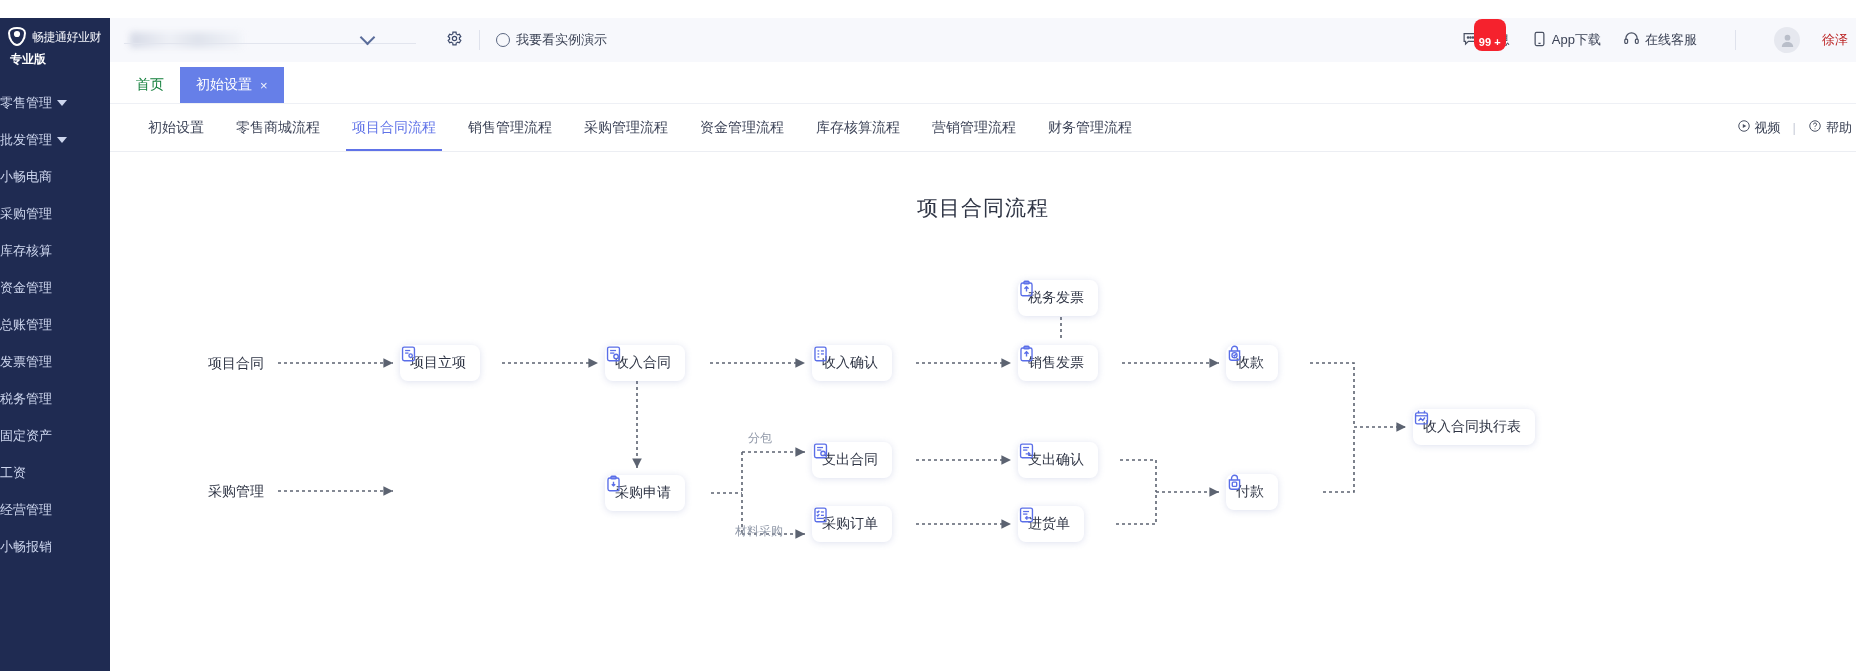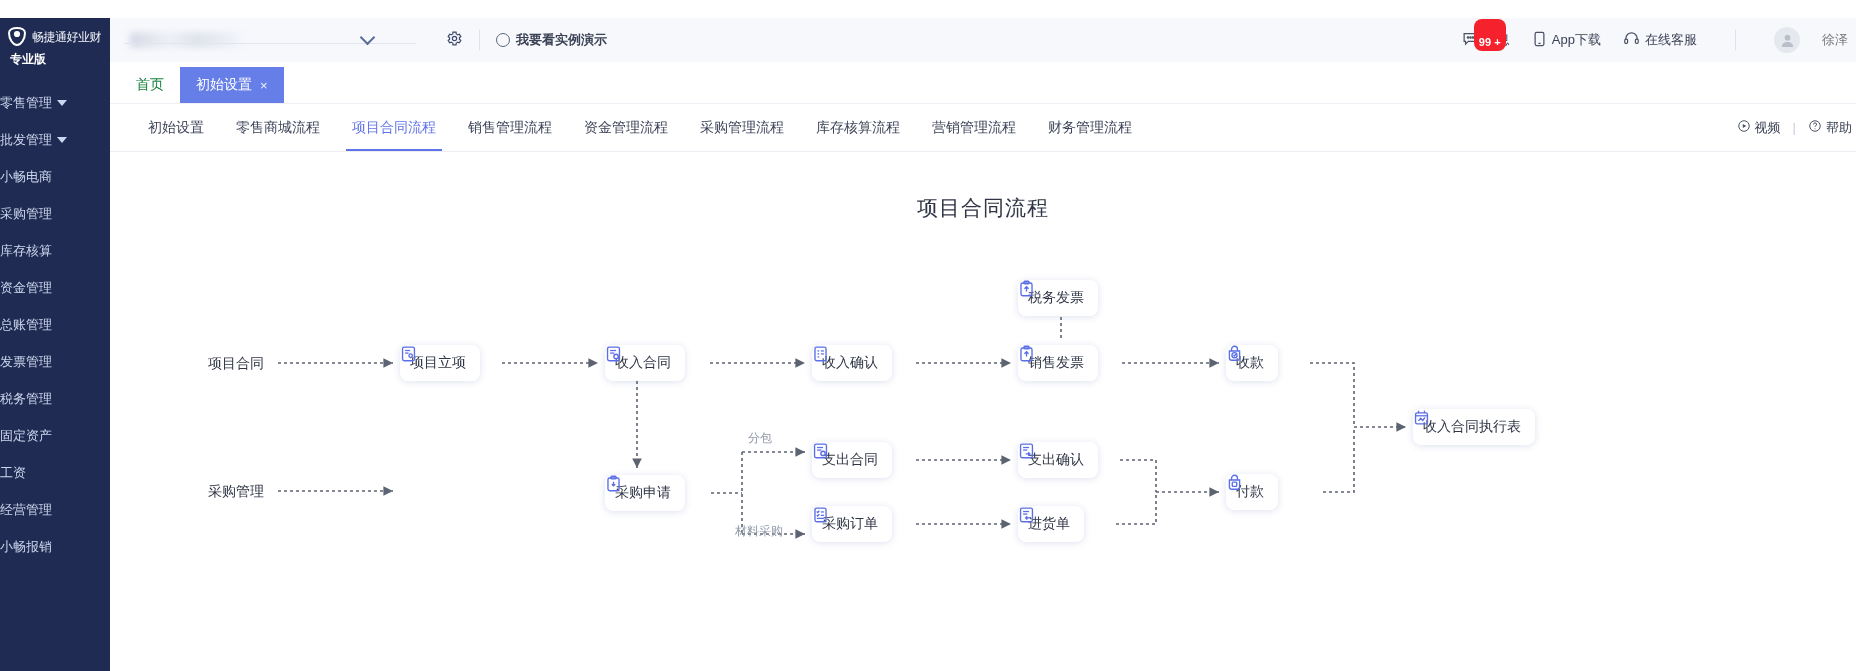--- a/index.html
+++ b/index.html
@@ -45,32 +45,32 @@
     background: linear-gradient(90deg,#d6dae6 0%, #eef0f6 35%, #dfe3ec 60%, #f2f4f9 100%);
     filter: blur(3px); border-radius: 2px;
   }
   .search-underline { position:absolute; left: 0; bottom: 4px; width: 292px; height:1px; background:#e2e5ee; }
   .chev-down {
     width: 11px; height: 11px; border-right: 2px solid #5a6c9a; border-bottom: 2px solid #5a6c9a;
     transform: rotate(45deg); margin-left: 120px; margin-bottom: 5px;
   }
   .gear { margin-left: 22px; color:#3d4a6b; }
   .vdiv { width:1px; height:20px; background:#dfe2ec; margin: 0 16px; }
-  .demo-link { display:flex; align-items:center; gap:6px; font-size:13px; color:#3b4255; cursor:pointer;font-weight:bold; }
+  .demo-link { display:flex; align-items:center; gap:6px; font-size:13px; color:#3b4255; cursor:pointer; }
   .demo-ring { width:14px;height:14px;border:1.6px solid #5b6781;border-radius:50%; }
 
   .topbar-right { margin-left:auto; display:flex; align-items:center; gap:22px; padding-right: 8px; }
   .tr-item { display:flex; align-items:center; gap:5px; font-size:13px; color:#3b4255; cursor:pointer; position:relative; }
   .badge {
     position:absolute; top:-11px; left: 12px;
     background:#f5222d; color:#fff; font-size:11px; line-height:15px;
     height:16px; padding: 16px 5px; border-radius:8px; white-space:nowrap; font-weight:600;
   }
   .avatar { width:26px;height:26px;border-radius:50%;background:#e6e8ef; display:flex;align-items:center;justify-content:center; }
-  .uname { font-size:13px;color:#737373;text-align:right; }
+  .uname { font-size:13px;color:#b91c1c;text-align:right; }
 
   
   .tabstrip {
     position:absolute; left: 110px; top: 62px; right:0; height: 42px;
     background:#ffffff; display:flex; align-items:flex-end; padding-left: 10px;
     border-bottom: 1px solid #eef0f5;
   }
   .tab {
     height: 36px; display:flex; align-items:center; gap:8px; padding: 0 16px;
     font-size: 14px; color:#15803d; cursor:pointer;
@@ -248,22 +248,22 @@
         <span class="tab-close">×</span>
       </div>
     </div>
 
   <div class="subtabs">
     <div id="subtabs-list" style="display:flex;align-items:center;">
         <div class="subtab">初始设置</div>
         <div class="subtab">零售商城流程</div>
         <div class="subtab active">项目合同流程</div>
         <div class="subtab">销售管理流程</div>
+        <div class="subtab">采购管理流程</div>
         <div class="subtab">资金管理流程</div>
-        <div class="subtab">采购管理流程</div>
         <div class="subtab">库存核算流程</div>
         <div class="subtab">营销管理流程</div>
         <div class="subtab">财务管理流程</div>
       </div>
     <div class="subtabs-right">
       <span class="stlink">
         <span>
           <svg width="14" height="14" viewBox="0 0 24 24" fill="none" stroke="#4a5163" stroke-width="1.7">
             <circle cx="12" cy="12" r="9"></circle>
               <path d="M10 8.5l6 3.5-6 3.5z" fill="#4a5163" stroke="none"></path>

